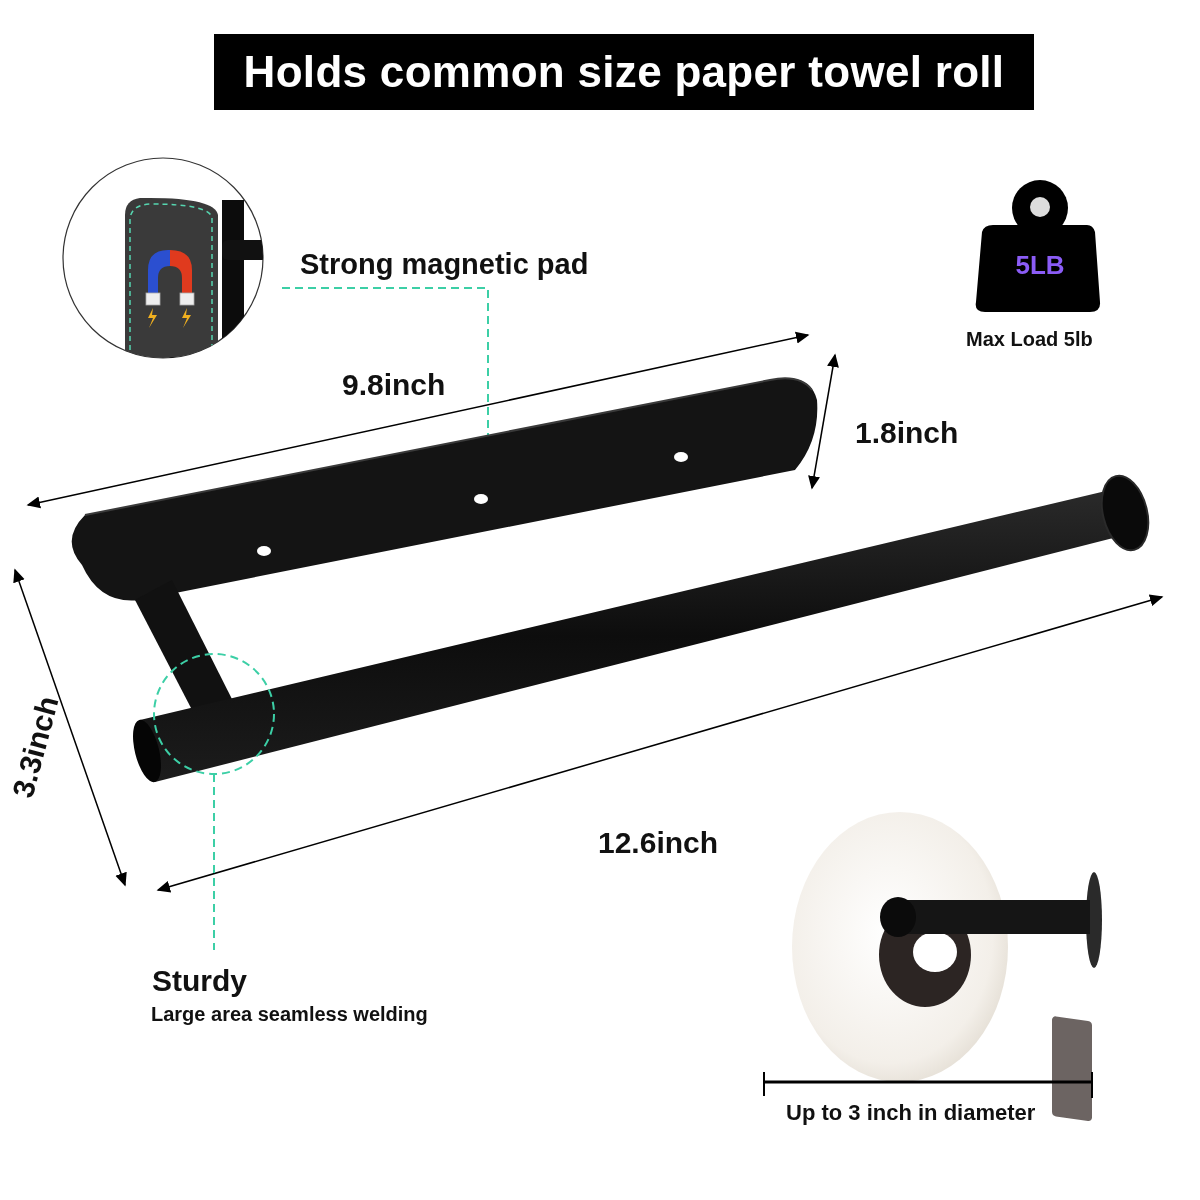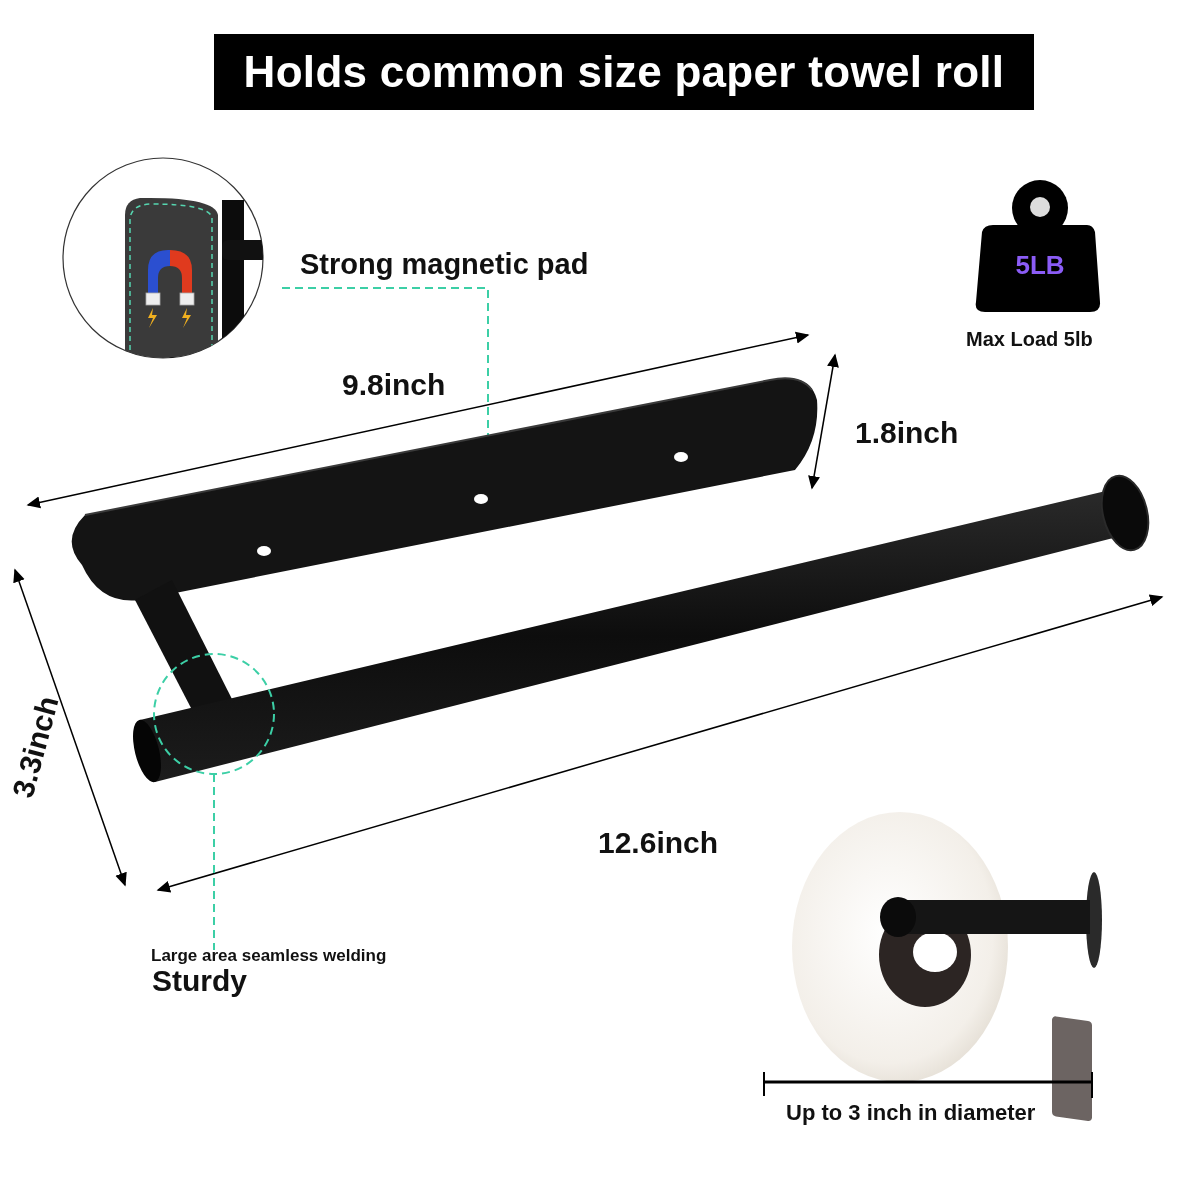--- a/index.html
+++ b/index.html
@@ -118,15 +118,15 @@
 
 <div class="weight-text">5LB</div>
 <div class="label small" style="left:966px; top:328px;">Max Load 5lb</div>
 
 <div class="label dim" style="left:342px; top:368px;">9.8inch</div>
 <div class="label dim" style="left:855px; top:416px;text-align:center;">1.8inch</div>
 <div class="label dim" style="left:-16px; top:730px; transform: rotate(-75deg); transform-origin: center;">3.3inch</div>
 <div class="label dim" style="left:598px; top:778px;margin-top:48px;">12.6inch</div>
 
 <div class="label" style="left:152px; top:964px; font-size:30px;">Sturdy</div>
-<div class="label small" style="left:151px; top:946px; font-size:17px;">Large area seamless welding</div>
+<div class="label small" style="left:151px; top:1003px; font-size:20px;">Large area seamless welding</div>
 
 <div class="label small" style="left:786px; top:1100px; font-size:22px;">Up to 3 inch in diameter</div>
 
 </body></html>

